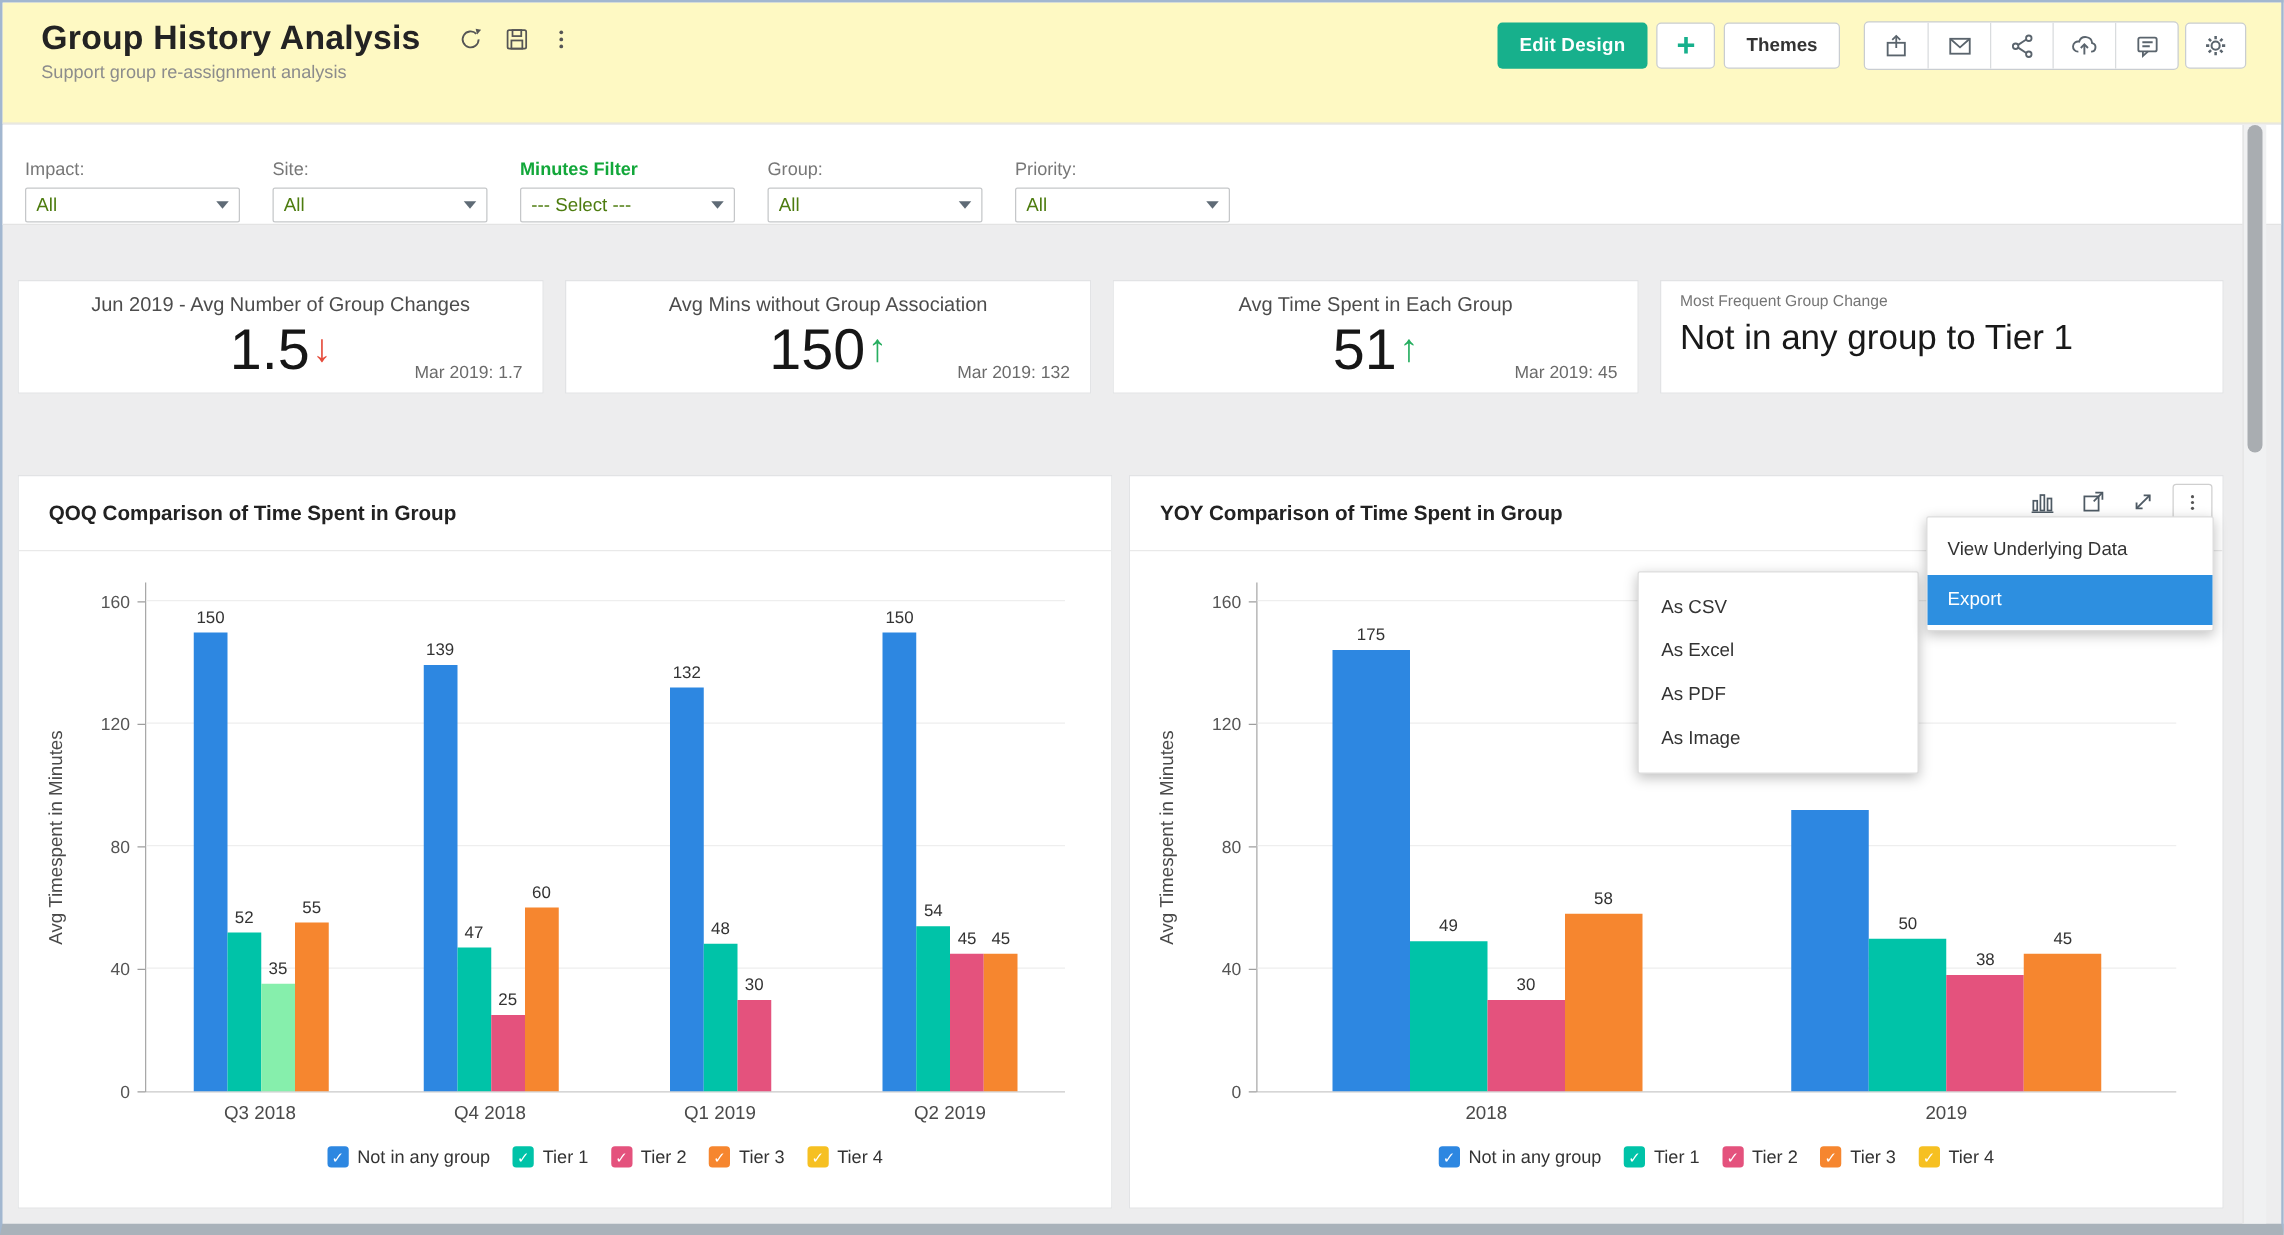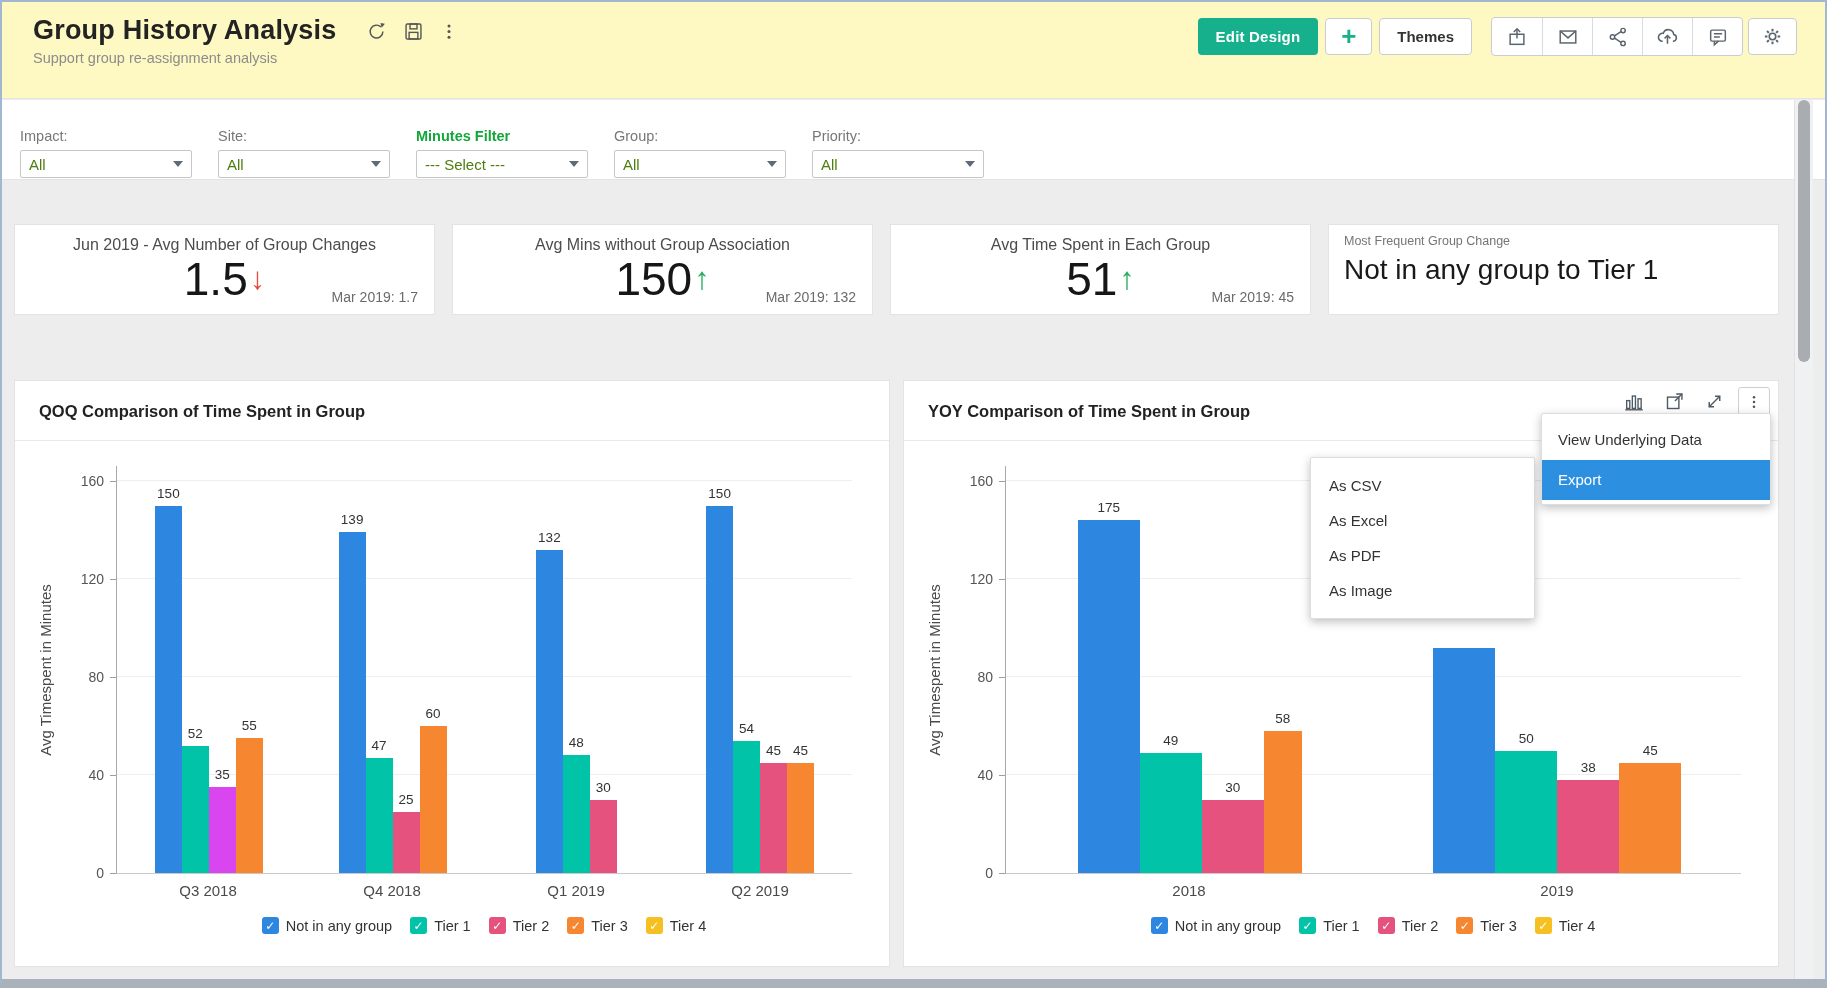--- a/index.html
+++ b/index.html
@@ -255,21 +255,21 @@
           <div class="gridline" style="bottom: 392px;"></div>
           <div class="tick-mark" style="bottom: 391.5px;"></div>
           <div class="groups">
             <div class="group">
               <div class="bar" style="width: 27px; height: 367.5px; background: rgb(45, 135, 225);">
                 <div class="bar-label">150</div>
               </div>
               <div class="bar" style="width: 27px; height: 127.4px; background: rgb(0, 195, 168);">
                 <div class="bar-label">52</div>
               </div>
-              <div class="bar" style="width: 27px; height: 85.75px; background: #d946ef;">
+              <div class="bar" style="width: 27px; height: 85.75px; background: #86efac;">
                 <div class="bar-label">35</div>
               </div>
               <div class="bar" style="width: 27px; height: 134.75px; background: rgb(246, 134, 47);">
                 <div class="bar-label">55</div>
               </div>
             </div>
             <div class="group">
               <div class="bar" style="width: 27px; height: 340.55px; background: rgb(45, 135, 225);">
                 <div class="bar-label">139</div>
               </div>
@@ -393,21 +393,21 @@
             <div class="group">
               <div class="bar" style="width: 62px; height: 352.8px; background: rgb(45, 135, 225);">
                 <div class="bar-label">175</div>
               </div>
               <div class="bar" style="width: 62px; height: 120.05px; background: rgb(0, 195, 168);">
                 <div class="bar-label">49</div>
               </div>
               <div class="bar" style="width: 62px; height: 73.5px; background: rgb(228, 82, 125);">
                 <div class="bar-label">30</div>
               </div>
-              <div class="bar" style="width: 38px; height: 142.1px; background: rgb(246, 134, 47);">
+              <div class="bar" style="width: 62px; height: 142.1px; background: rgb(246, 134, 47);">
                 <div class="bar-label">58</div>
               </div>
             </div>
             <div class="group">
               <div class="bar" style="width: 62px; height: 225.4px; background: rgb(45, 135, 225);"></div>
               <div class="bar" style="width: 62px; height: 122.5px; background: rgb(0, 195, 168);">
                 <div class="bar-label">50</div>
               </div>
               <div class="bar" style="width: 62px; height: 93.1px; background: rgb(228, 82, 125);">
                 <div class="bar-label">38</div>

